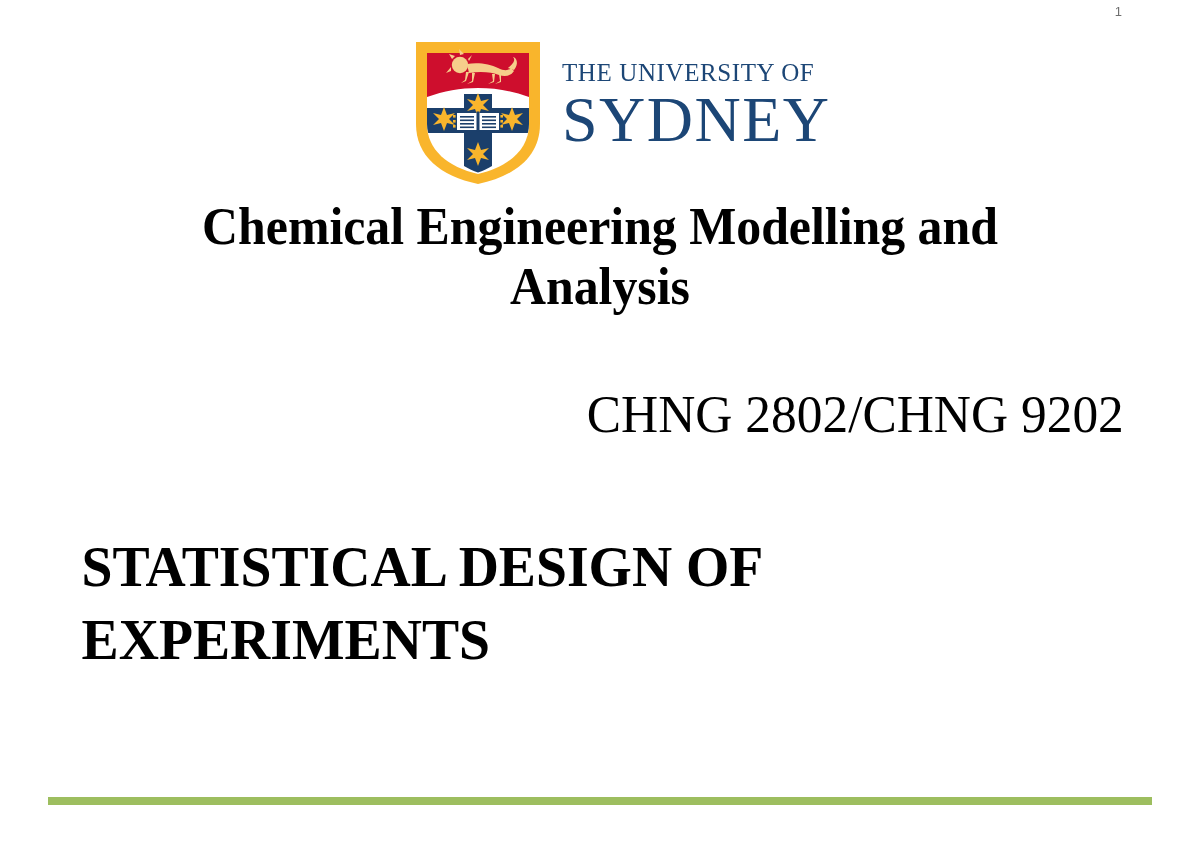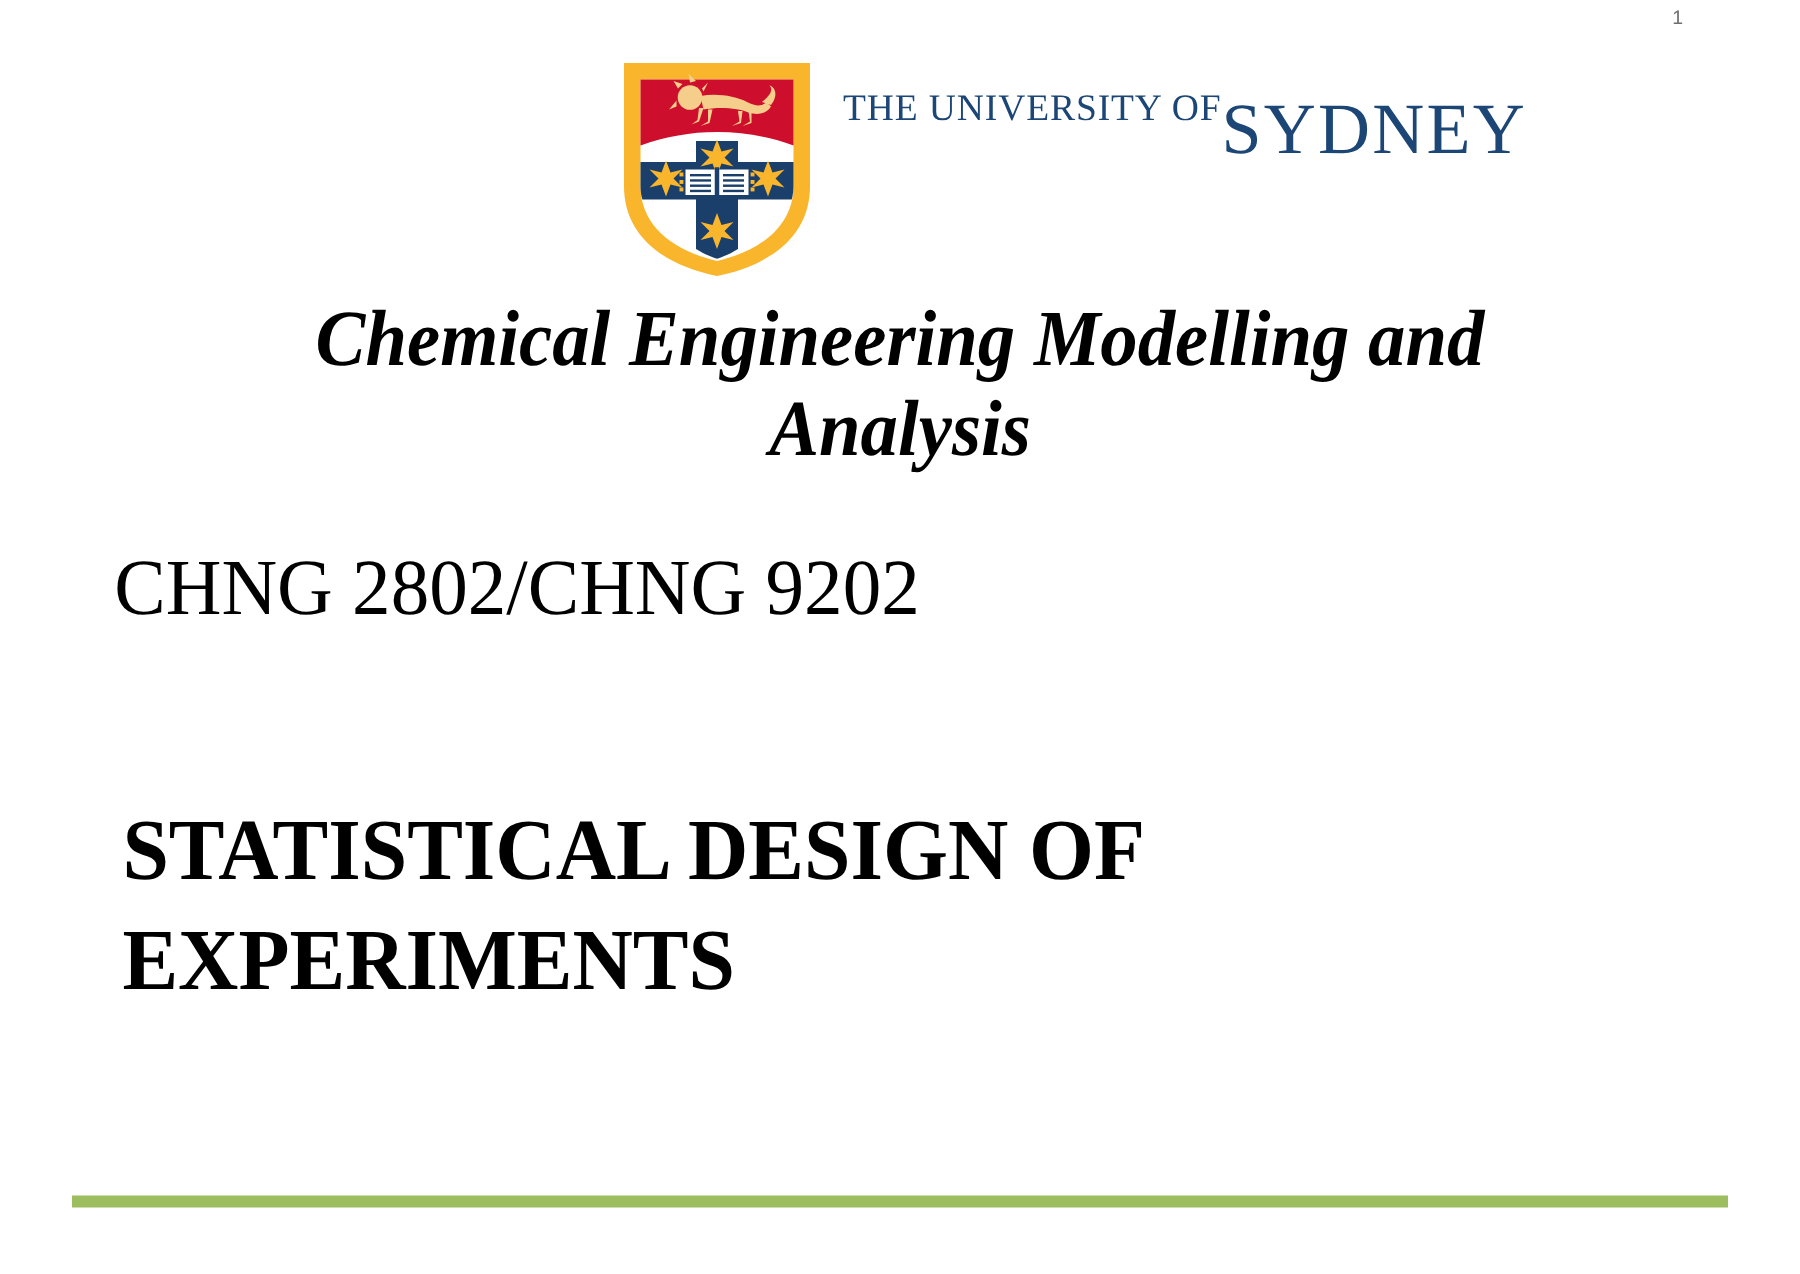--- a/index.html
+++ b/index.html
@@ -46,67 +46,66 @@
     width: 132px;
     height: 148px;
     flex: 0 0 auto;
   }
   .shield-wrap svg { display: block; width: 132px; height: 148px; }
 
   .wordmark {
     margin-left: 18px;
     padding-top: 22px;
     display: flex;
-    flex-direction: row;
+    flex-direction: column;
     align-items: flex-start;
   }
   .wordmark-top {
     font-family: "Liberation Serif", serif;
     font-size: 25px;
     letter-spacing: 0.6px;
     color: #1C4676;
     line-height: 1;
     white-space: nowrap;
   }
   .wordmark-main {
     font-family: "Liberation Serif", serif;
-    font-size: 48px;
+    font-size: 64px;
     letter-spacing: 1.5px;
     color: #1C4676;
     line-height: 1.0;
     margin-top: 3px;
     white-space: nowrap;
   }
 
   
   .title-block {
     position: absolute;
     left: 60px;
     top: 196px;
     width: 1080px;
     text-align: center;
-    font-style: italic;
   }
   .course-title {
     font-family: "Liberation Serif", serif;
     font-weight: bold;
     font-size: 53px;
     line-height: 1.14;
     color: #000000;
     margin: 0;
     transform: scaleX(0.94);
     transform-origin: center top;
   }
 
   .course-code-block {
     position: absolute;
     left: 60px;
-    top: 362px;
+    top: 384px;
     width: 1080px;
-    text-align: left;
+    text-align: right;
   }
   .course-code {
     font-family: "Liberation Serif", serif;
     font-weight: normal;
     font-size: 53px;
     line-height: 1.14;
     color: #000000;
     margin: 0;
     transform: scaleX(0.97);
     transform-origin: center top;

